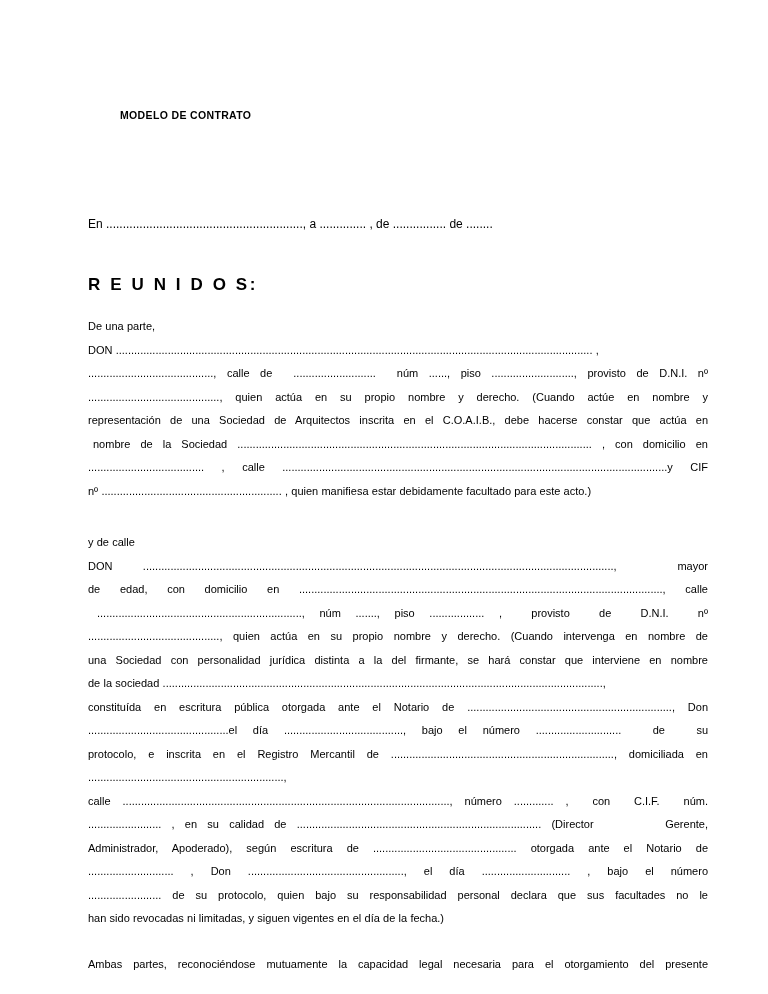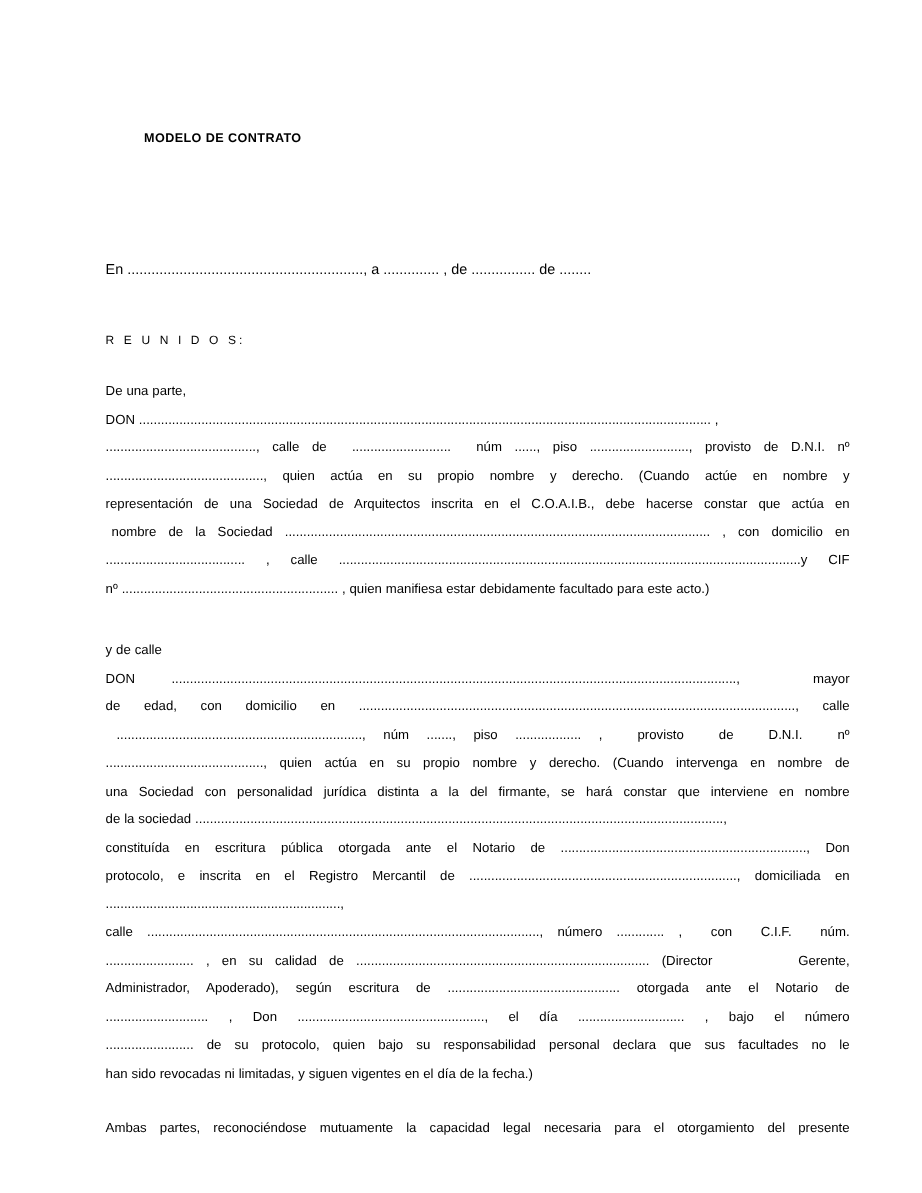--- a/index.html
+++ b/index.html
@@ -50,22 +50,22 @@
   .gap-block-sm {
     height: 22px;
   }
   .line-en {
     font-size: 12px;
     line-height: 17px;
     margin: 0;
     white-space: nowrap;
   }
   .heading-reunidos {
-    font-size: 10px;
-    font-weight: normal;
+    font-size: 17px;
+    font-weight: bold;
     letter-spacing: 2.6px;
     line-height: 16px;
     margin: 0;
   }
   .para {
     font-size: 11px;
     line-height: 23.5px;
     margin: 0;
     text-align: justify;
     text-justify: inter-word;
@@ -124,20 +124,21 @@
 
     <div class="para">
       <span class="tl nostretch">y de calle</span>
       <span class="tl">DON ..........................................................................................................................................................,  mayor</span>
       <span class="tl">de edad, con domicilio en ......................................................................................................................., calle</span>
       <span class="tl indent2">..................................................................., núm ......., piso .................. ,  provisto  de  D.N.I.  nº</span>
       <span class="tl">..........................................., quien actúa en su propio nombre y derecho. (Cuando intervenga en nombre de</span>
       <span class="tl">una Sociedad con personalidad jurídica distinta a la del firmante, se hará constar que interviene en nombre</span>
       <span class="tl nostretch">de la sociedad ................................................................................................................................................,</span>
       <span class="tl">constituída en escritura pública otorgada ante el Notario de ..................................................................., Don</span>
+      <span class="tl">..............................................el día ......................................., bajo el número ............................  de  su</span>
       <span class="tl">protocolo, e inscrita en el Registro Mercantil de ........................................................................., domiciliada en</span>
       <span class="tl nostretch">................................................................,</span>
       <span class="tl">calle ..........................................................................................................., número ............. ,  con  C.I.F.  núm.</span>
       <span class="tl">........................ , en su calidad de ................................................................................ (Director       Gerente,</span>
       <span class="tl">Administrador, Apoderado), según escritura de ............................................... otorgada ante el Notario de</span>
       <span class="tl">............................ , Don ..................................................., el día ............................. , bajo el número</span>
       <span class="tl">........................ de su protocolo, quien bajo su responsabilidad personal declara que sus facultades no le</span>
       <span class="tl nostretch">han sido revocadas ni limitadas, y siguen vigentes en el día de la fecha.)</span>
     </div>
 

